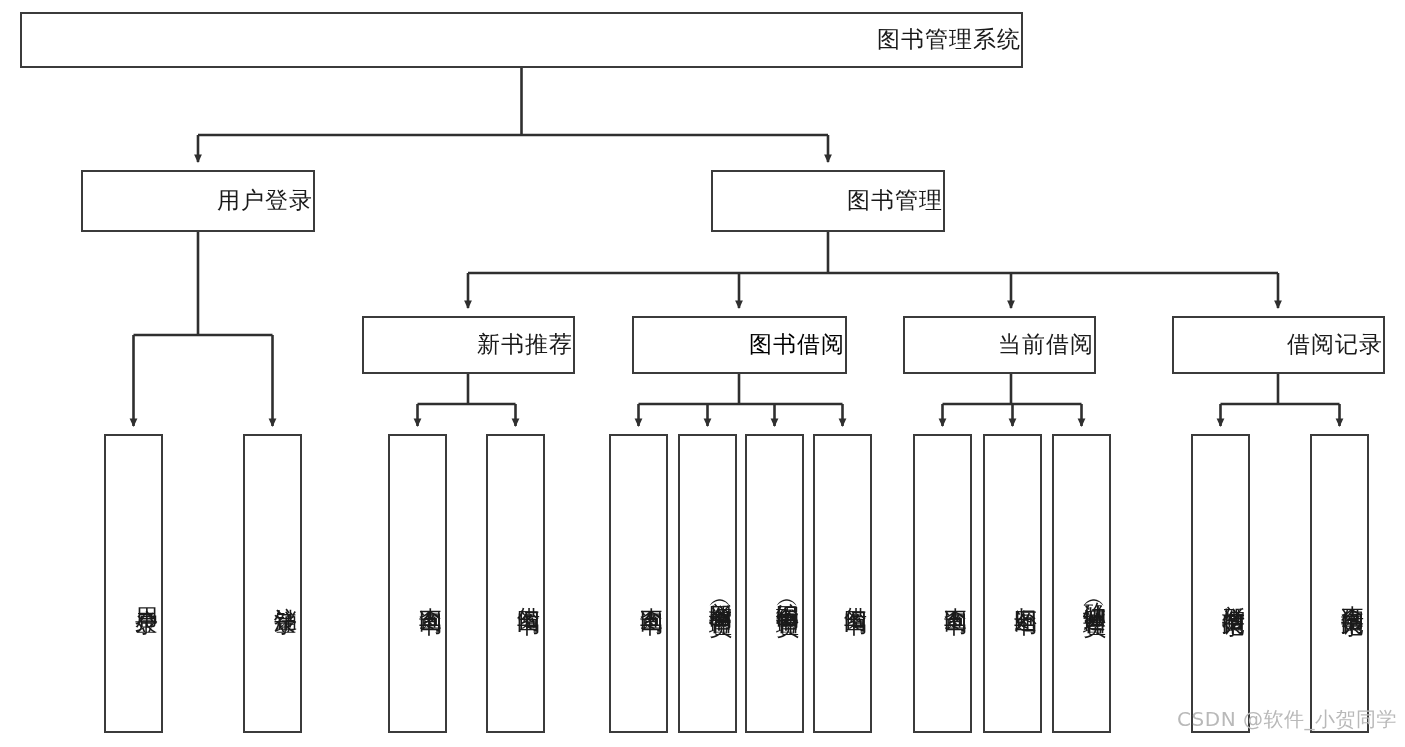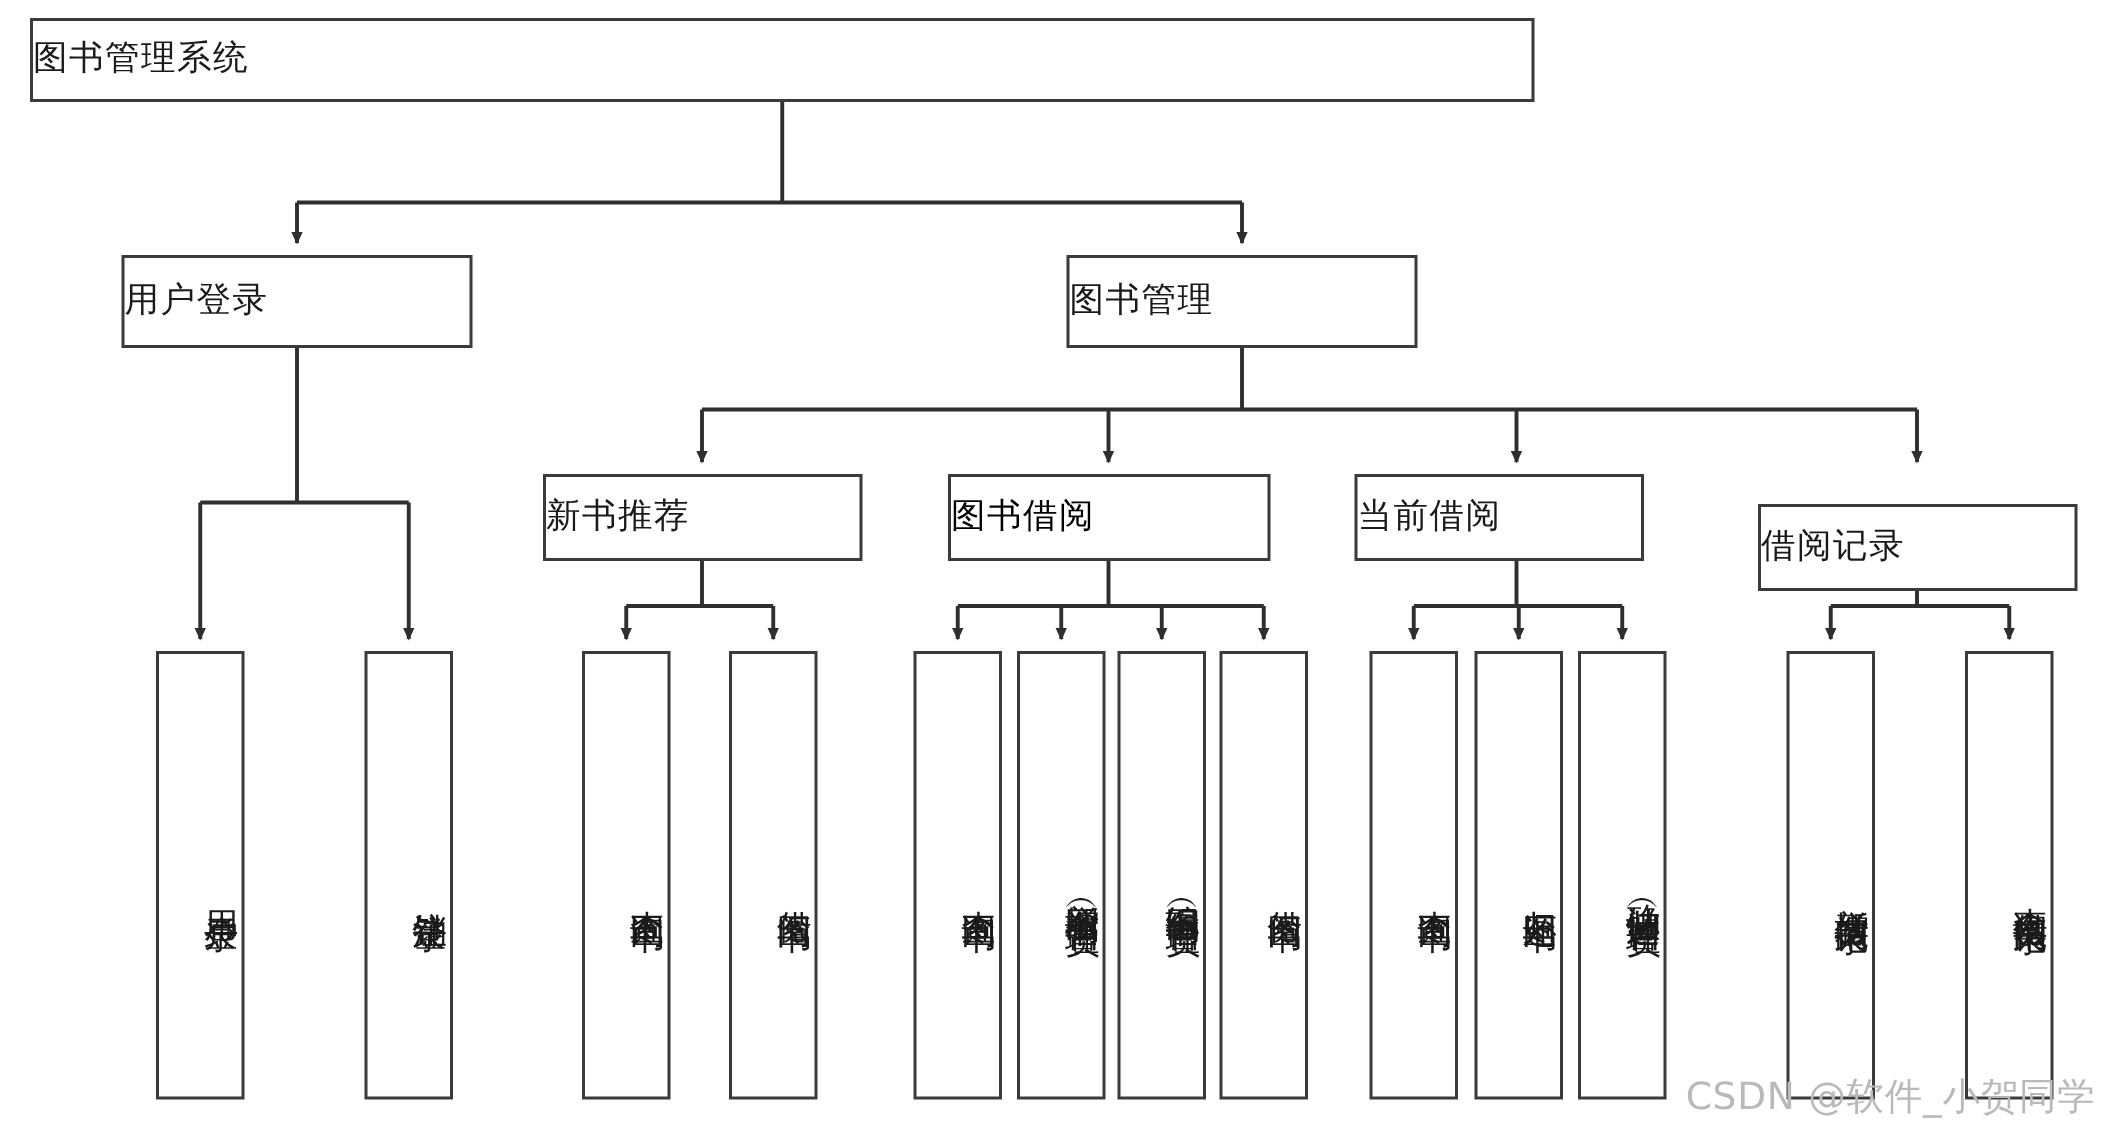--- a/index.html
+++ b/index.html
@@ -25,21 +25,21 @@
     width: 1405px;
     height: 747px;
   }
   .node {
     position: absolute;
     box-sizing: border-box;
     background: #ffffff;
     border: 2px solid #3b3b3b;
     display: flex;
     align-items: center;
-    justify-content: flex-start;
+    justify-content: flex-end;
     color: #1a1a1a;
     z-index: 2;
   }
   .node.horizontal {
     font-size: 23px;
     letter-spacing: 1px;
     line-height: 1.1;
   }
   .node.vertical {
     writing-mode: vertical-rl;
@@ -51,22 +51,22 @@
     justify-content: center;
     padding-top: 18px;
   }
   .node.vertical .node-label {
     writing-mode: vertical-rl;
     text-orientation: upright;
   }
   .watermark {
     position: absolute;
     right: 8px;
-    bottom: 0;
-    font-size: 25px;
+    bottom: 14px;
+    font-size: 20px;
     color: #b9b9b9;
     letter-spacing: 0.5px;
     white-space: nowrap;
     z-index: 3;
     font-family: "DejaVu Sans", "Liberation Sans", sans-serif;
   }
 </style>
 </head>
 <body>
 
@@ -138,21 +138,21 @@
 
   <div class="node horizontal" style="left: 711px; top: 170px; width: 234px; height: 62px; border-color: rgb(59, 59, 59); background: rgb(255, 255, 255); color: rgb(26, 26, 26);">
     <span class="node-label">图书管理</span>
   </div>
   <div class="node horizontal" style="left: 632px; top: 316px; width: 215px; height: 58px; border-color: rgb(59, 59, 59); background: rgb(255, 255, 255); color: #000000;">
     <span class="node-label">图书借阅</span>
   </div>
   <div class="node horizontal" style="left: 903px; top: 316px; width: 193px; height: 58px; border-color: rgb(59, 59, 59); background: rgb(255, 255, 255); color: rgb(26, 26, 26);">
     <span class="node-label">当前借阅</span>
   </div>
-  <div class="node horizontal" style="left: 1172px; top: 316px; width: 213px; height: 58px; border-color: rgb(59, 59, 59); background: rgb(255, 255, 255); color: rgb(26, 26, 26); margin-top: 20px;">
+  <div class="node horizontal" style="left: 1172px; top: 316px; width: 213px; height: 58px; border-color: rgb(59, 59, 59); background: rgb(255, 255, 255); color: rgb(26, 26, 26);">
     <span class="node-label">借阅记录</span>
   </div>
 
   <div class="node vertical" style="left: 104px; top: 434px; width: 59px; height: 299px; border-color: rgb(59, 59, 59); background: rgb(255, 255, 255); color: rgb(26, 26, 26);">
     <span class="node-label">用户登录</span>
   </div>
   <div class="node vertical" style="left: 243px; top: 434px; width: 59px; height: 299px; border-color: rgb(59, 59, 59); background: rgb(255, 255, 255); color: rgb(26, 26, 26);">
     <span class="node-label">注销登录</span>
   </div>
   <div class="node vertical" style="left: 388px; top: 434px; width: 59px; height: 299px; border-color: rgb(59, 59, 59); background: rgb(255, 255, 255); color: rgb(26, 26, 26);">

